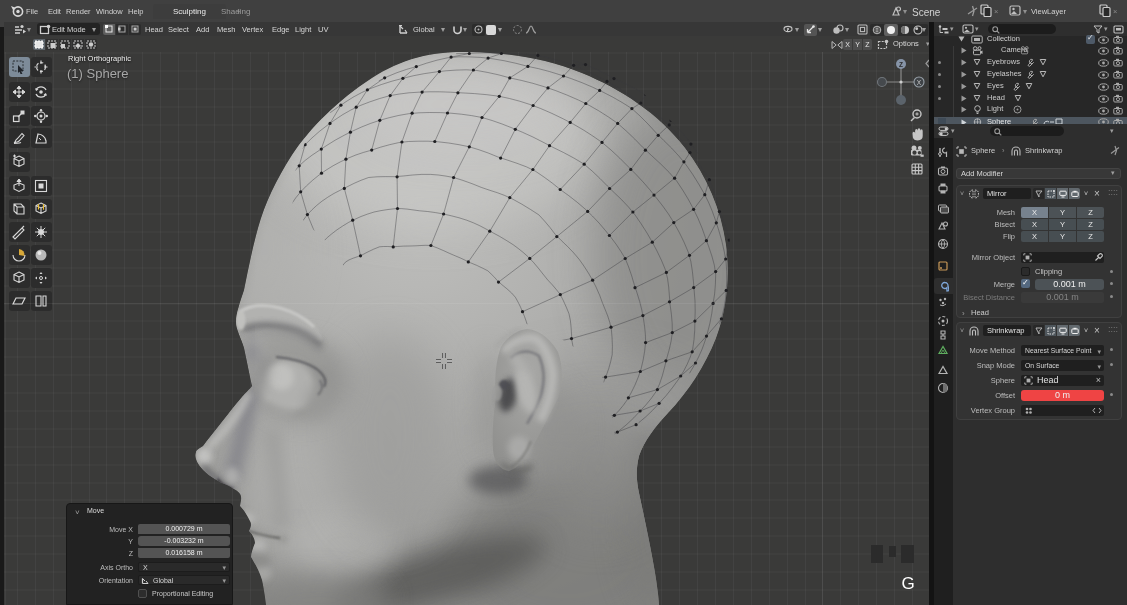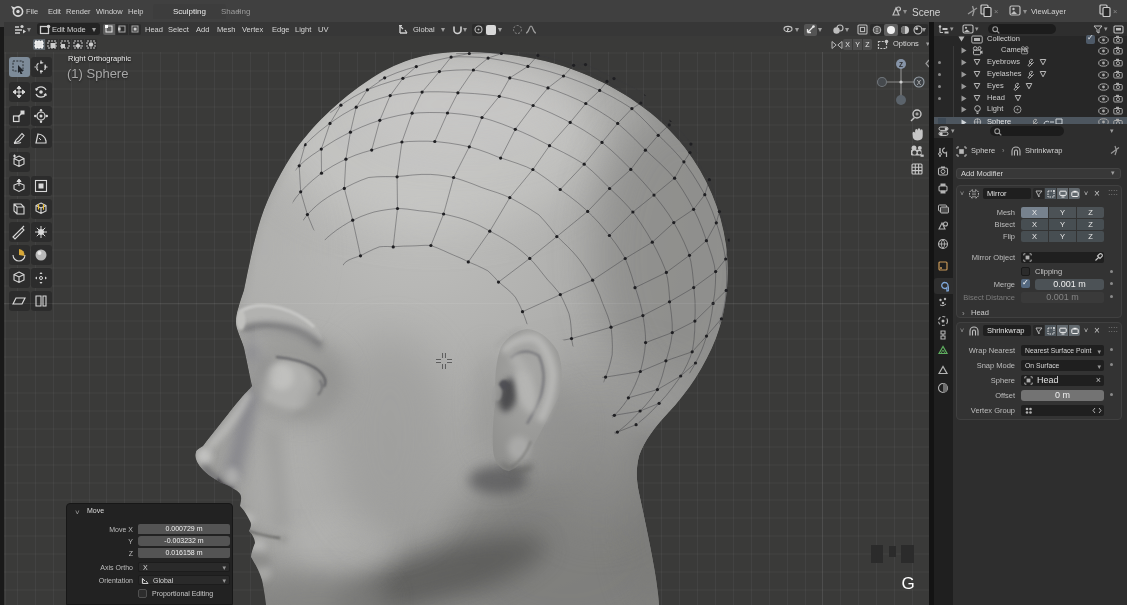--- a/index.html
+++ b/index.html
@@ -1136,34 +1136,34 @@
       <path d="M2.5,7 h3" stroke="#f0f0f0" stroke-width="1"></path>
     </svg>
 <div class="abs" style="left:135px;top:201px;width:11px;height:11px;background:#62696e;border-radius:0 2px 2px 0"></div>
 <svg class="abs" style="left:137px;top:203px" width="8" height="8" viewBox="0 0 8 8">
       <rect x="0.8" y="2" width="6.4" height="4.5" rx="0.8" fill="none" stroke="#f0f0f0" stroke-width="1"></rect>
       <rect x="2.5" y="0.8" width="3" height="1.4" fill="#f0f0f0"></rect>
     </svg>
 <span class="abs" style="left:150px;top:203px;color:#c9c9c9;font-size:7px">˅</span>
 <span class="abs" style="left:160px;top:201px;color:#c0c0c0;font-size:10px">×</span>
 <span class="abs" style="left:174px;top:200px;color:#7a7a7a;font-size:9px">::::</span>
-<span class="row lab" style="left:14px;top:221px;width:67px">Wrap Nearest</span>
+<span class="row lab" style="left:14px;top:221px;width:67px">Move Method</span>
 <div class="row" style="left:87px;top:221px;width:83px;background:#1f1f1f;border-radius:2px;color:#d5d5d5;padding-left:4px;font-size:6.8px">Nearest Surface Point<span style="position:absolute;right:3px;top:1px;color:#999;font-size:7px">▾</span></div>
 <span class="dot" style="left:176px;top:224px"></span>
 <span class="row lab" style="left:14px;top:236px;width:67px">Snap Mode</span>
 <div class="row" style="left:87px;top:236px;width:83px;background:#1f1f1f;border-radius:2px;color:#d5d5d5;padding-left:4px;font-size:6.8px">On Surface<span style="position:absolute;right:3px;top:1px;color:#999;font-size:7px">▾</span></div>
 <span class="dot" style="left:176px;top:239px"></span>
 <span class="row lab" style="left:14px;top:251px;width:67px">Sphere</span>
 <div class="row" style="left:87px;top:251px;width:83px;background:#1f1f1f;border-radius:2px;color:#e0e0e0;padding-left:16px;font-size:9px">Head<span style="position:absolute;right:3px;top:0;color:#bbb;font-size:9px">×</span></div>
 <svg class="abs" style="left:90px;top:252px" width="9" height="9" viewBox="0 0 11 11">
       <path d="M1,3 V1 H3 M8,1 h2 v2 M10,8 v2 h-2 M3,10 H1 V8" stroke="#b0b0b0" stroke-width="1.2" fill="none"></path>
       <rect x="3.2" y="3.2" width="4.6" height="4.6" fill="#b0b0b0"></rect>
     </svg>
 <span class="row lab" style="left:14px;top:266px;width:67px">Offset</span>
-<div class="row val" style="left:87px;top:266px;width:83px;background:#737373;font-size:9px">0 m</div>
+<div class="row val" style="left:87px;top:266px;width:83px;background:#ef4444;font-size:9px">0 m</div>
 <span class="dot" style="left:176px;top:269px"></span>
 <span class="row lab" style="left:14px;top:281px;width:67px">Vertex Group</span>
 <div class="row" style="left:87px;top:281px;width:83px;background:#1f1f1f;border-radius:2px"></div>
 <svg class="abs" style="left:90px;top:282px" width="9" height="9" viewBox="0 0 9 9">
       <circle cx="3" cy="3" r="1.3" fill="#b0b0b0"></circle>
       <circle cx="6.5" cy="3" r="1.3" fill="#b0b0b0"></circle>
       <circle cx="3" cy="6.5" r="1.3" fill="#b0b0b0"></circle>
       <circle cx="6.5" cy="6.5" r="1.3" fill="#b0b0b0"></circle>
     </svg>
 <svg class="abs" style="left:158px;top:283px" width="10" height="7" viewBox="0 0 10 7">

